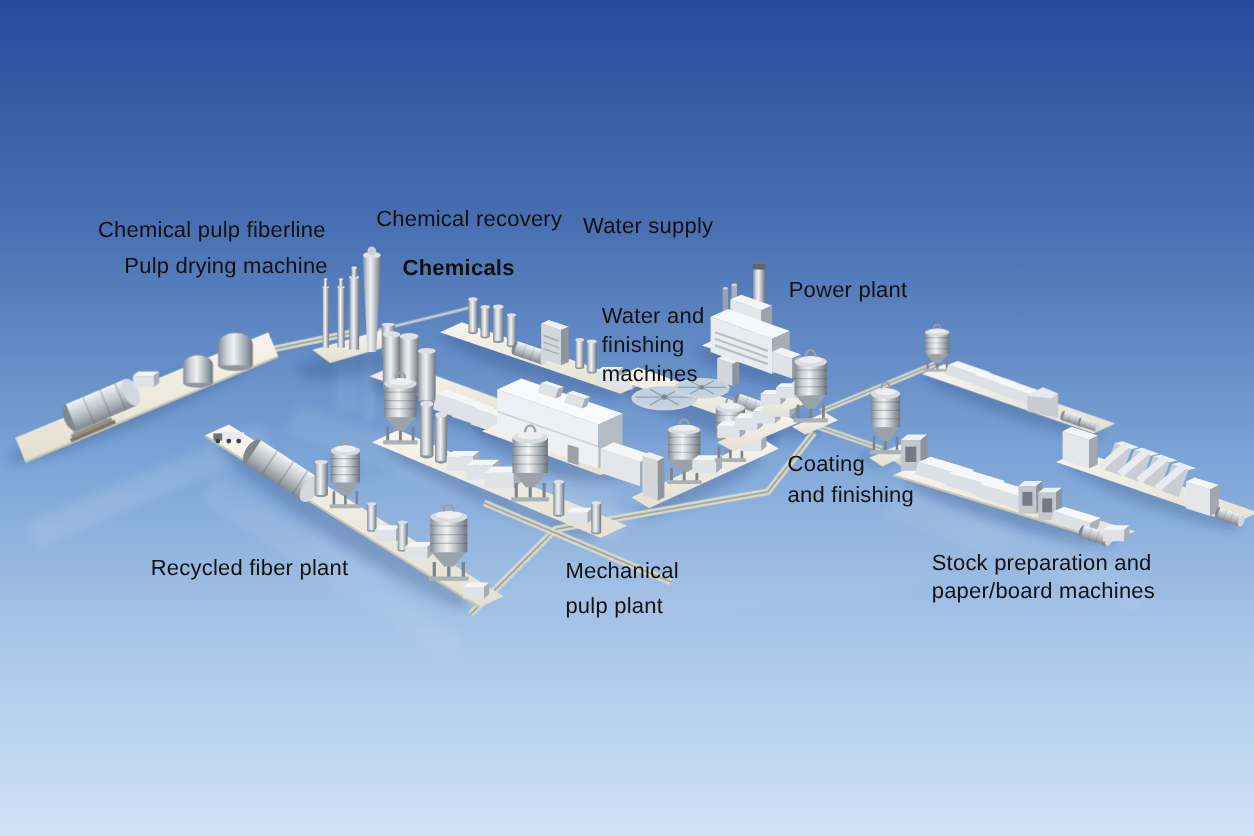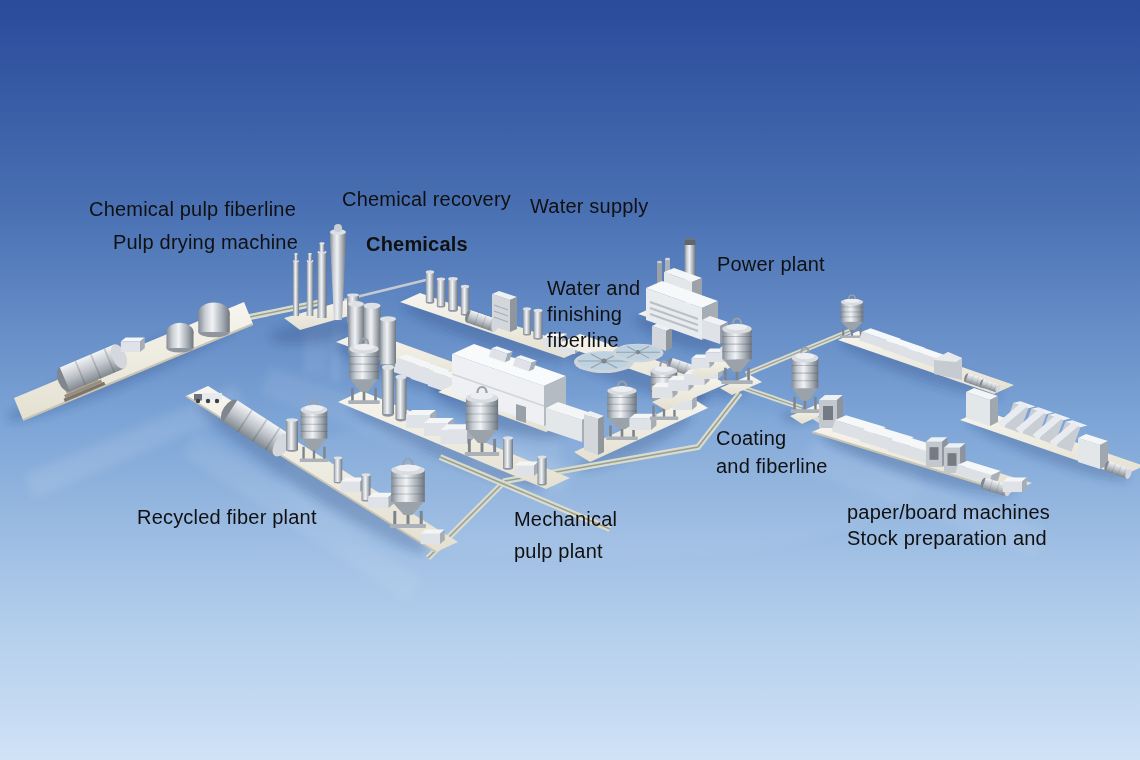--- a/index.html
+++ b/index.html
@@ -8,21 +8,21 @@
   .stage svg{position:absolute;left:0;top:0;}
   .lbl{position:absolute;color:#101010;font-size:20px;line-height:26px;
        letter-spacing:.2px;white-space:nowrap;}
   #lbl-fiberline{right:844px;top:196px;text-align:left;}
   #lbl-drying{right:842px;top:229px;}
   #lbl-recovery{left:342px;top:186px;text-align:right;}
   #lbl-chemicals{left:366px;top:231px;font-weight:bold;}
   #lbl-watersupply{left:530px;top:193px;}
   #lbl-watereffluent{left:547px;top:235px;margin-top:40px;}
   #lbl-power{left:717px;top:230px;margin-top:21px;}
-  #lbl-coating{left:716px;top:424px;line-height:28px;}
+  #lbl-coating{left:716px;top:408px;line-height:28px;}
   #lbl-recycled{left:137px;top:504px;}
   #lbl-mech{left:514px;top:503px;line-height:32px;}
   #lbl-stock{left:847px;top:499px;}
 </style>
 </head>
 <body>
 
 <div class="stage">
 
 <svg width="1140" height="760" viewBox="0 0 1140 760" xmlns="http://www.w3.org/2000/svg">
@@ -473,30 +473,30 @@
 </svg>
 
   <div class="lbl" id="lbl-fiberline">Chemical pulp fiberline</div>
   <div class="lbl" id="lbl-drying">Pulp drying machine</div>
   <div class="lbl" id="lbl-recovery">Chemical recovery</div>
   <div class="lbl" id="lbl-chemicals">Chemicals</div>
   <div class="lbl" id="lbl-watersupply">Water supply</div>
   <div class="lbl" id="lbl-watereffluent">
     <div>Water and</div>
     <div>finishing</div>
-    <div>fiberline</div>
+    <div>machines</div>
   </div>
   <div class="lbl" id="lbl-power">Power plant</div>
   <div class="lbl" id="lbl-coating">
     <div>Coating</div>
-    <div>and fiberline</div>
+    <div>and finishing</div>
   </div>
   <div class="lbl" id="lbl-recycled">Recycled fiber plant</div>
   <div class="lbl" id="lbl-mech">
     <div>Mechanical</div>
     <div>pulp plant</div>
   </div>
   <div class="lbl" id="lbl-stock">
+    <div>Stock preparation and</div>
     <div>paper/board machines</div>
-    <div>Stock preparation and</div>
   </div>
 
 </div>
 
 </body></html>

